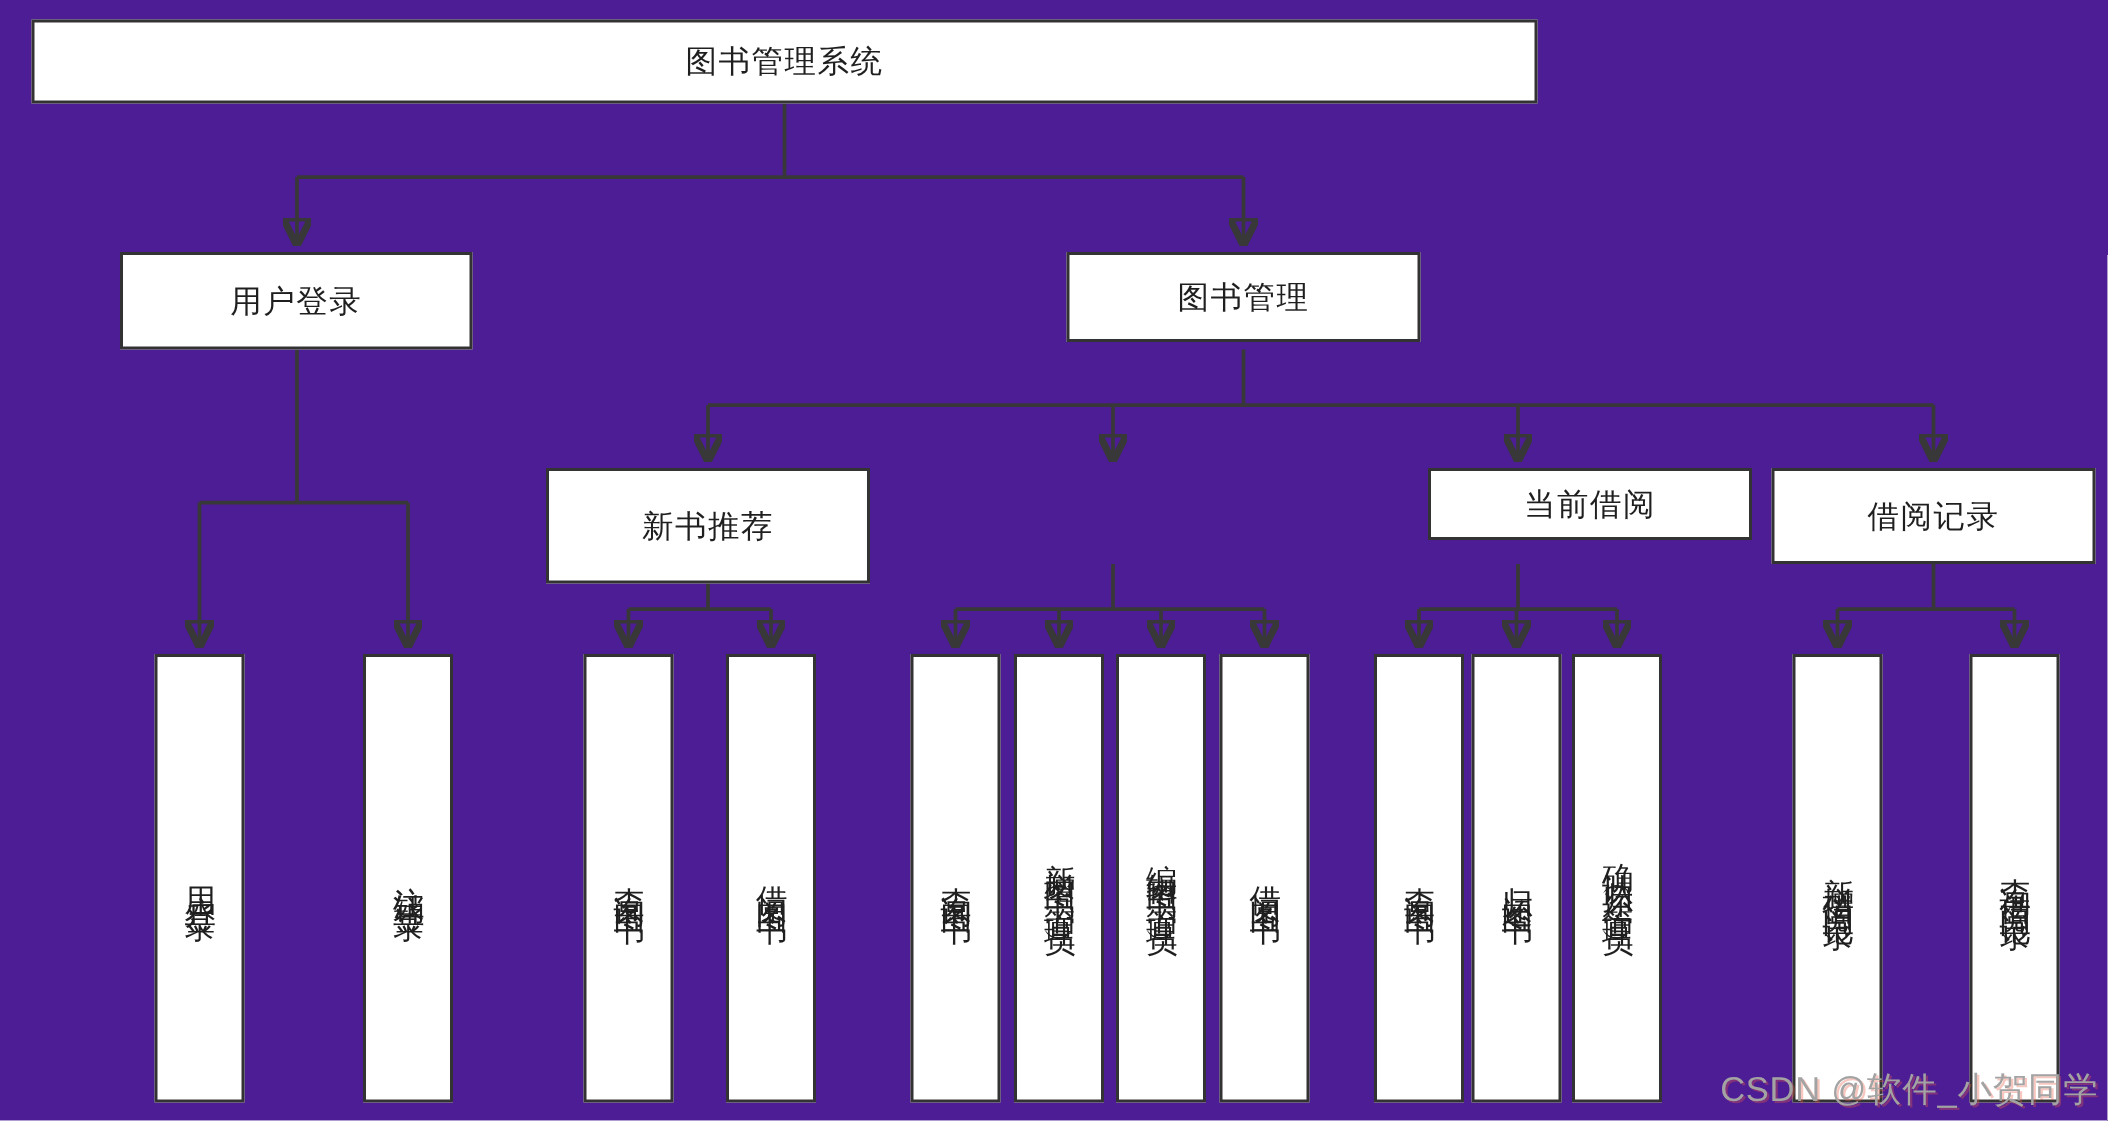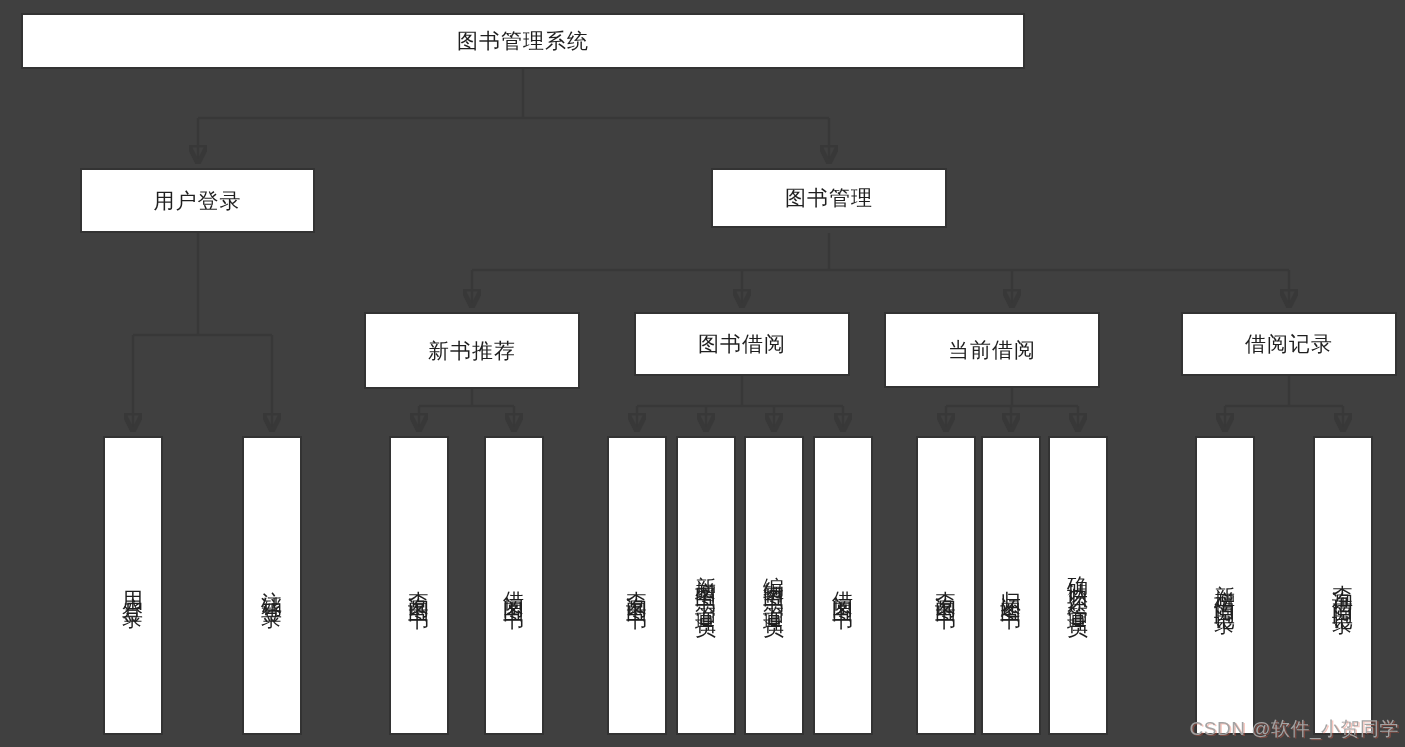--- a/index.html
+++ b/index.html
@@ -1,20 +1,20 @@
 <!DOCTYPE html>
 <html><head>
 <meta charset="utf-8">
 <style>
   html, body { margin: 0; padding: 0; background: #ffffff; }
   .canvas {
     position: relative;
     width: 1405px;
     height: 747px;
-    background: #404040;
+    background: #4c1d95;
     overflow: hidden;
     font-family: "Liberation Sans", "DejaVu Sans", sans-serif;
   }
   .wires {
     position: absolute;
     left: 0; top: 0;
   }
   .wires path {
     fill: none;
     stroke: #383838;
@@ -37,21 +37,21 @@
     text-orientation: mixed;
     font-size: 21px;
     letter-spacing: 6px;
     line-height: 1;
     padding: 6px 0;
   }
   .watermark {
     position: absolute;
     right: 6px;
     bottom: 5px;
-    font-size: 19px;
+    font-size: 23px;
     letter-spacing: 0.5px;
     color: #a3a3a3;
     text-shadow: 1.5px 1px 0 rgba(233, 92, 70, 0.35);
     white-space: nowrap;
     margin-left: 48px;
   }
 </style>
 </head>
 <body>
 
@@ -111,22 +111,21 @@
       <path d="M1343,406 V432" marker-end="url(#arrow)"></path>
     </g>
   </svg>
 
   <div class="node h" style="left:21px; top:13px; width:1004px; height:56px;">图书管理系统</div>
 
   <div class="node h" style="left:80px; top:168px; width:235px; height:65px;">用户登录</div>
   <div class="node h" style="left:711px; top:168px; width:236px; height:60px;">图书管理</div>
 
   <div class="node h" style="left:364px; top:312px; width:216px; height:77px;">新书推荐</div>
-  <div class="node h" style="left:634px; top:312px; width:216px; height:64px;">图书借阅</div>
-  <div class="node h" style="left:884px; top:312px; width:216px; height:76px;">当前借阅</div>
+  <div class="node h" style="left:952px; top:312px; width:216px; height:48px;">当前借阅</div>
   <div class="node h" style="left:1181px; top:312px; width:216px; height:64px;">借阅记录</div>
 
   <div class="node v" style="left:103px; top:436px; width:60px; height:299px;">用户登录</div>
   <div class="node v" style="left:242px; top:436px; width:60px; height:299px;">注销登录</div>
 
   <div class="node v" style="left:389px; top:436px; width:60px; height:299px;">查询图书</div>
   <div class="node v" style="left:484px; top:436px; width:60px; height:299px;">借阅图书</div>
 
   <div class="node v" style="left:607px; top:436px; width:60px; height:299px;">查询图书</div>
   <div class="node v" style="left:676px; top:436px; width:60px; height:299px;">新增图书（管理员）</div>

